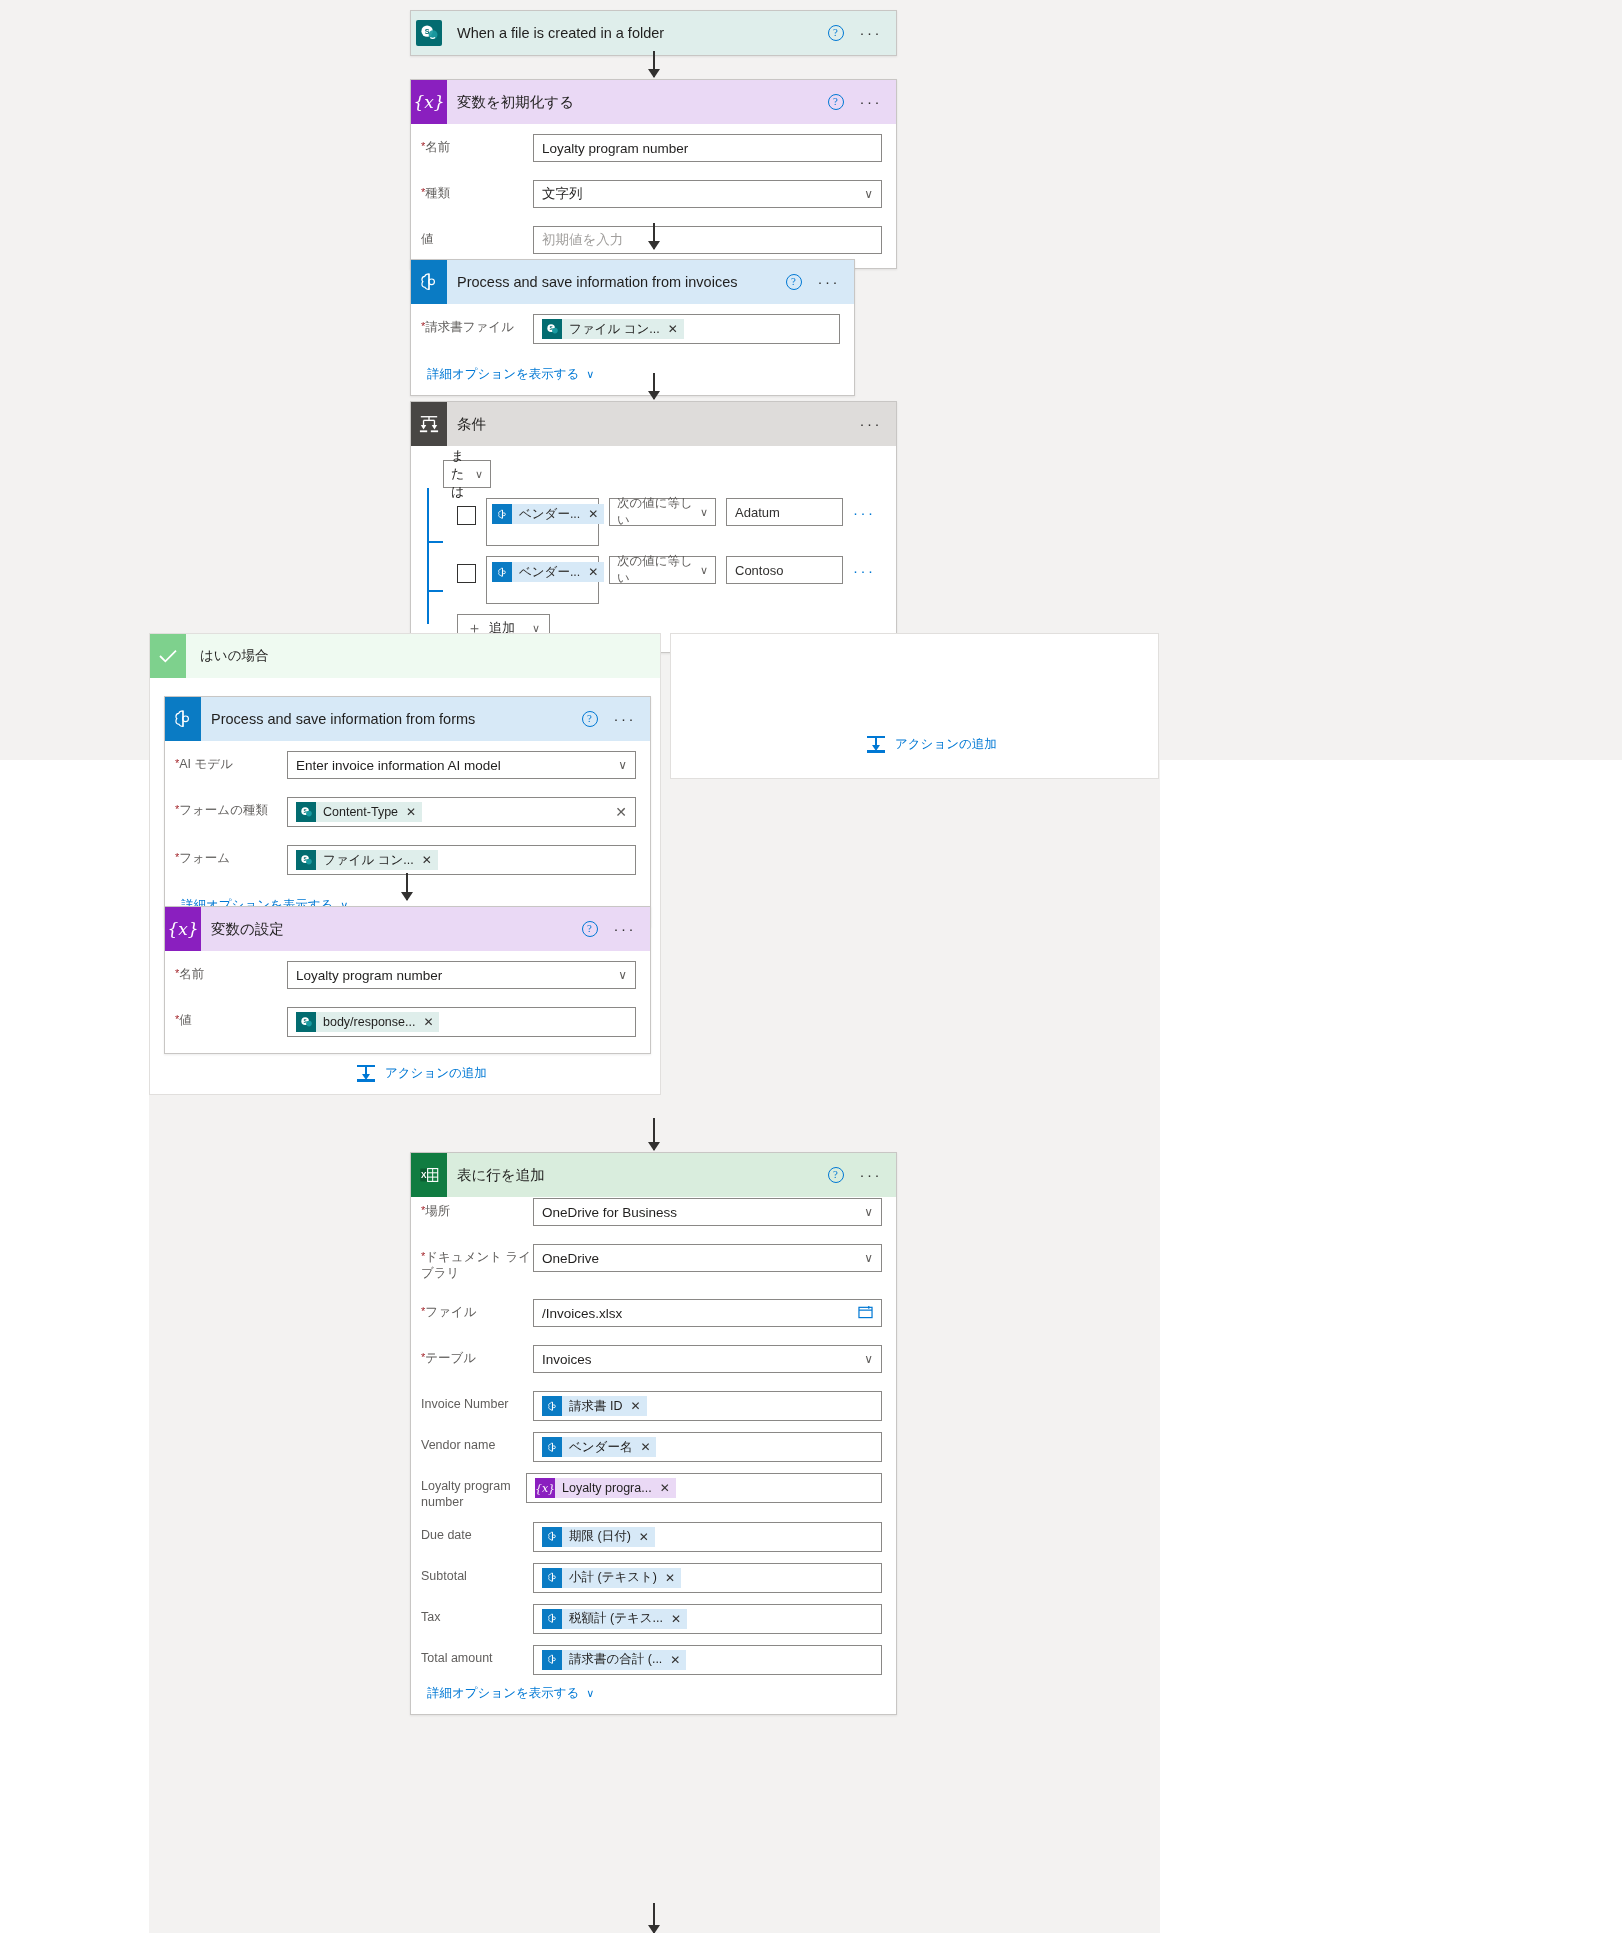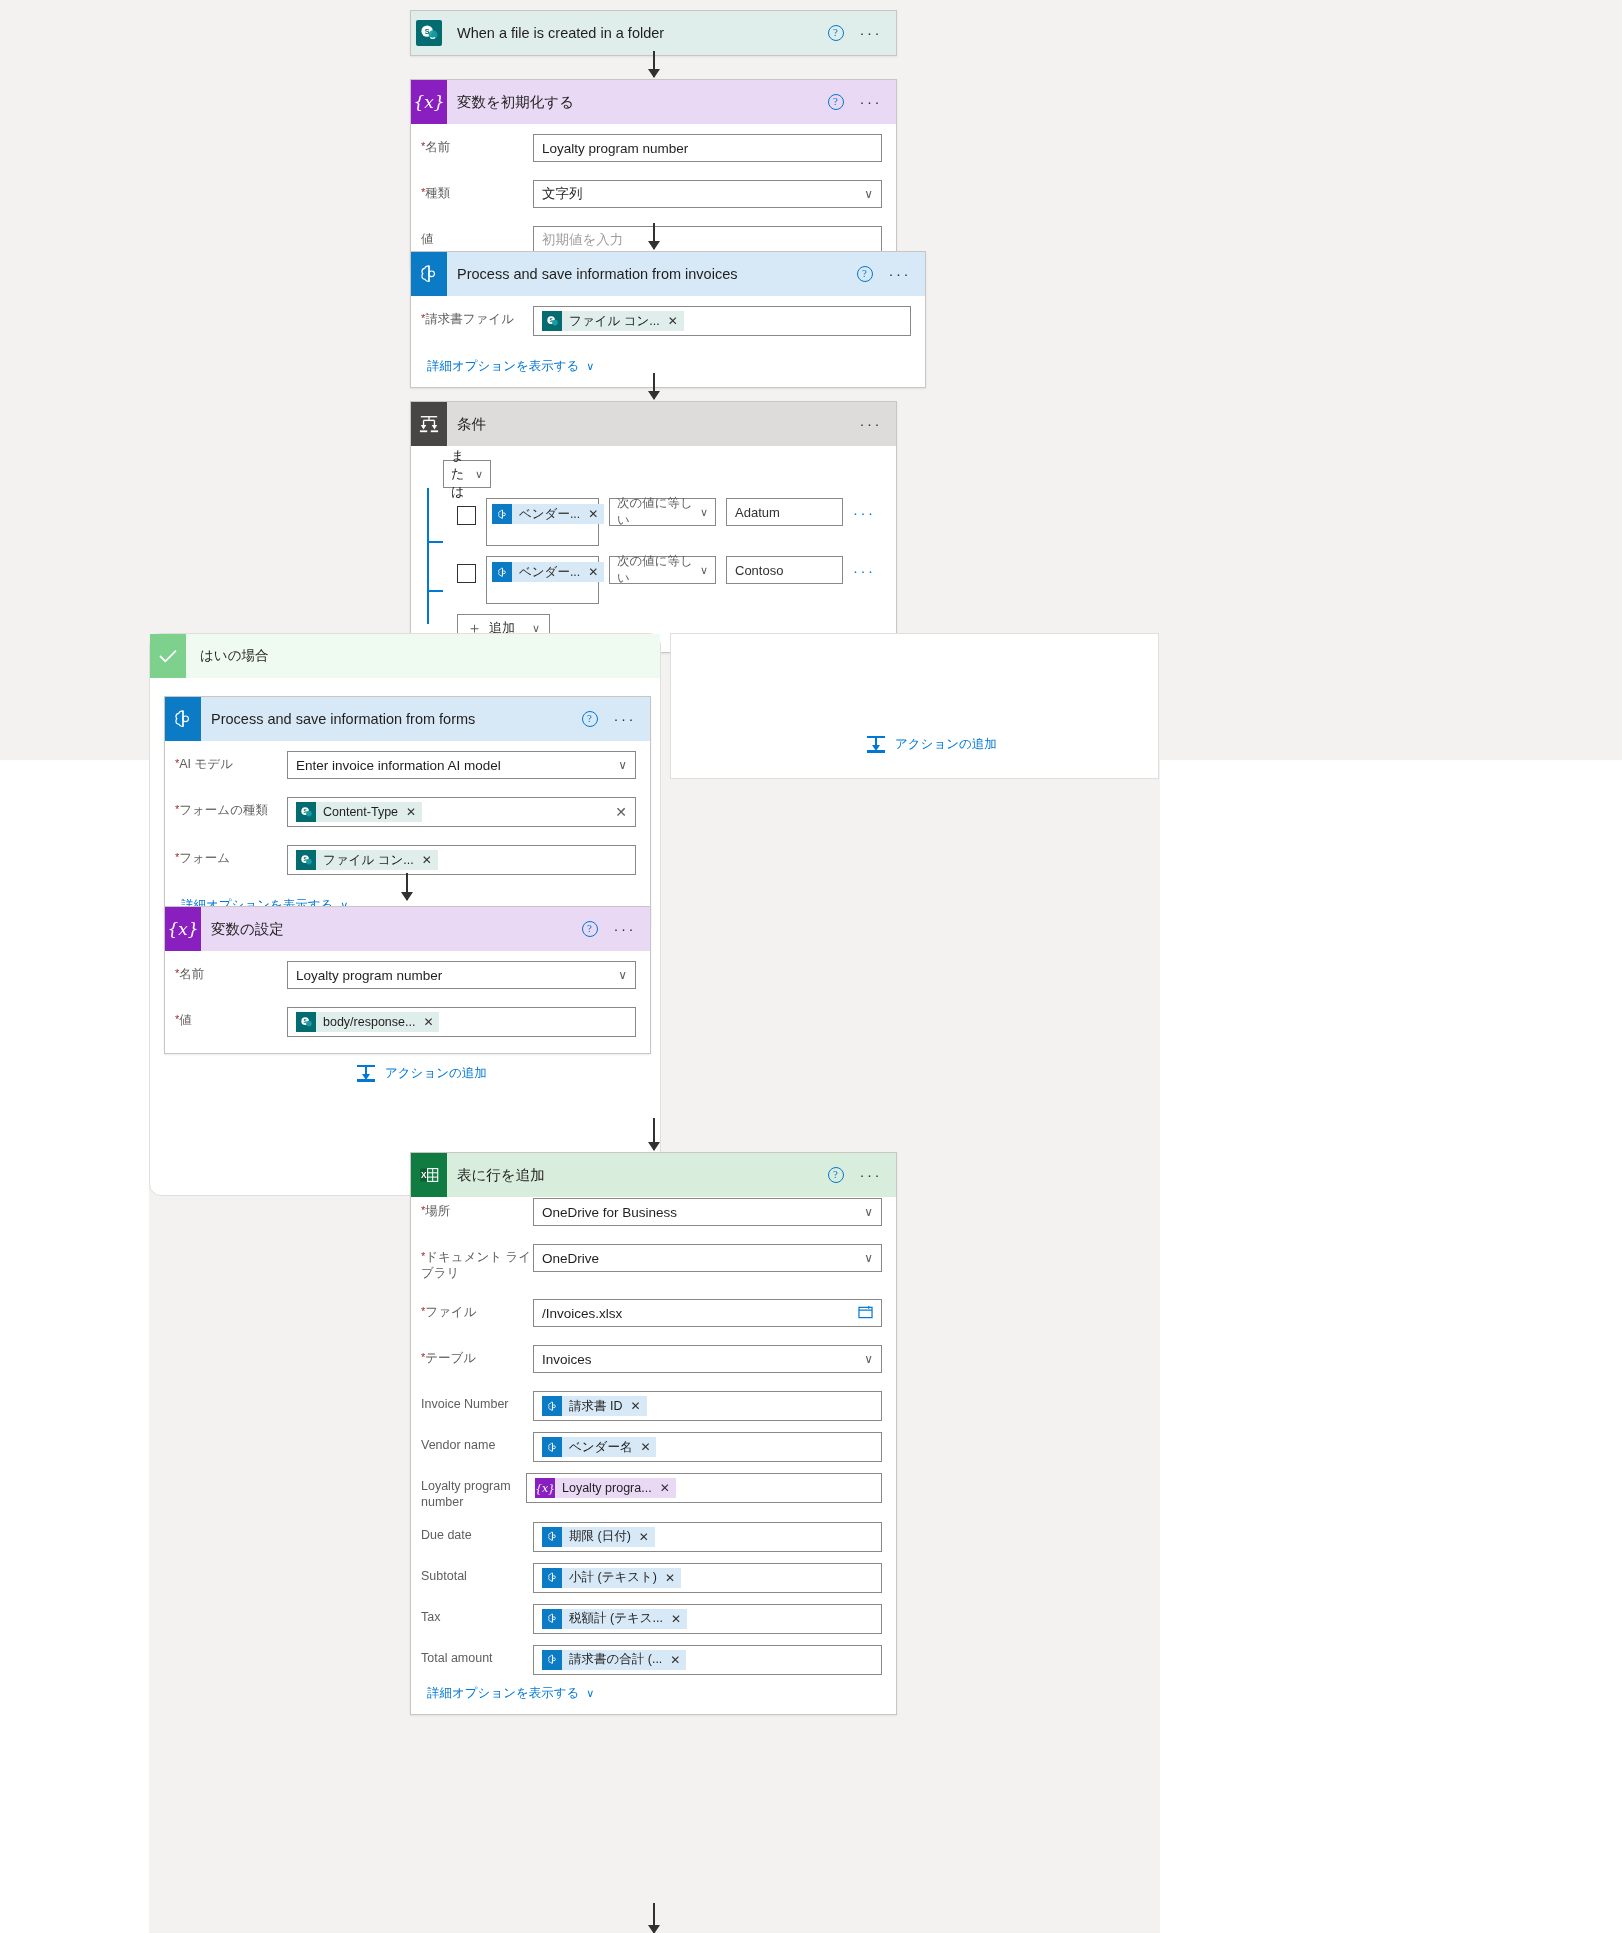--- a/index.html
+++ b/index.html
@@ -210,21 +210,21 @@
       <div class="fctl">
           <div class="txtbox">
             <span class="ph">初期値を入力</span>
           </div>
         </div>
     </div>
   </div>
 </div>
 <div class="arrow" style="left:653px; top:223px; height:26px;"></div>
 
-<div class="node" style="left:410px; top:251px; width:516px;">
+<div class="node" style="left:410px; top:259px; width:445px;">
   <div class="node-header hdr-ai">
     <div class="ic-ai">
       <svg width="22" height="22" viewBox="0 0 24 24" fill="none" stroke="#fff" stroke-width="1.3">
           <path d="M12 3.2c-2.6 0-4.2 1.3-4.6 2.6C5.6 6 4.3 7.4 4.3 9.2c0 1 .4 1.9 1 2.5-.6.7-1 1.6-1 2.6 0 2 1.6 3.5 3.4 3.6.5 1.3 2 2.3 4.3 2.3z"></path>
           <path d="M12 3.2v17"></path>
           <circle cx="14.8" cy="11.8" r="3.1"></circle>
         </svg>
     </div>
     <div class="node-title">Process and save information from invoices</div>
     <div class="hdr-actions">
@@ -340,21 +340,21 @@
     </div>
 
     <div class="add-btn">
       <span class="plus">＋</span>
       <span>追加</span>
       <span class="chev">∨</span>
     </div>
   </div>
 </div>
 
-<div class="branch branch-yes" style="left:149px; top:633px; width:512px; height:563px;border-radius:12px;">
+<div class="branch branch-yes" style="left:149px; top:633px; width:512px; height:462px;">
   <div class="branch-hdr">
     <div class="branch-ic">
       <svg width="22" height="16" viewBox="0 0 24 18" fill="none" stroke="#fff" stroke-width="2">
           <polyline points="3,9 9,15 21,3"></polyline>
         </svg>
     </div>
     <div class="branch-title">はいの場合</div>
   </div>
 
   <div class="node" style="left:14px; top:62px; width:487px;">

